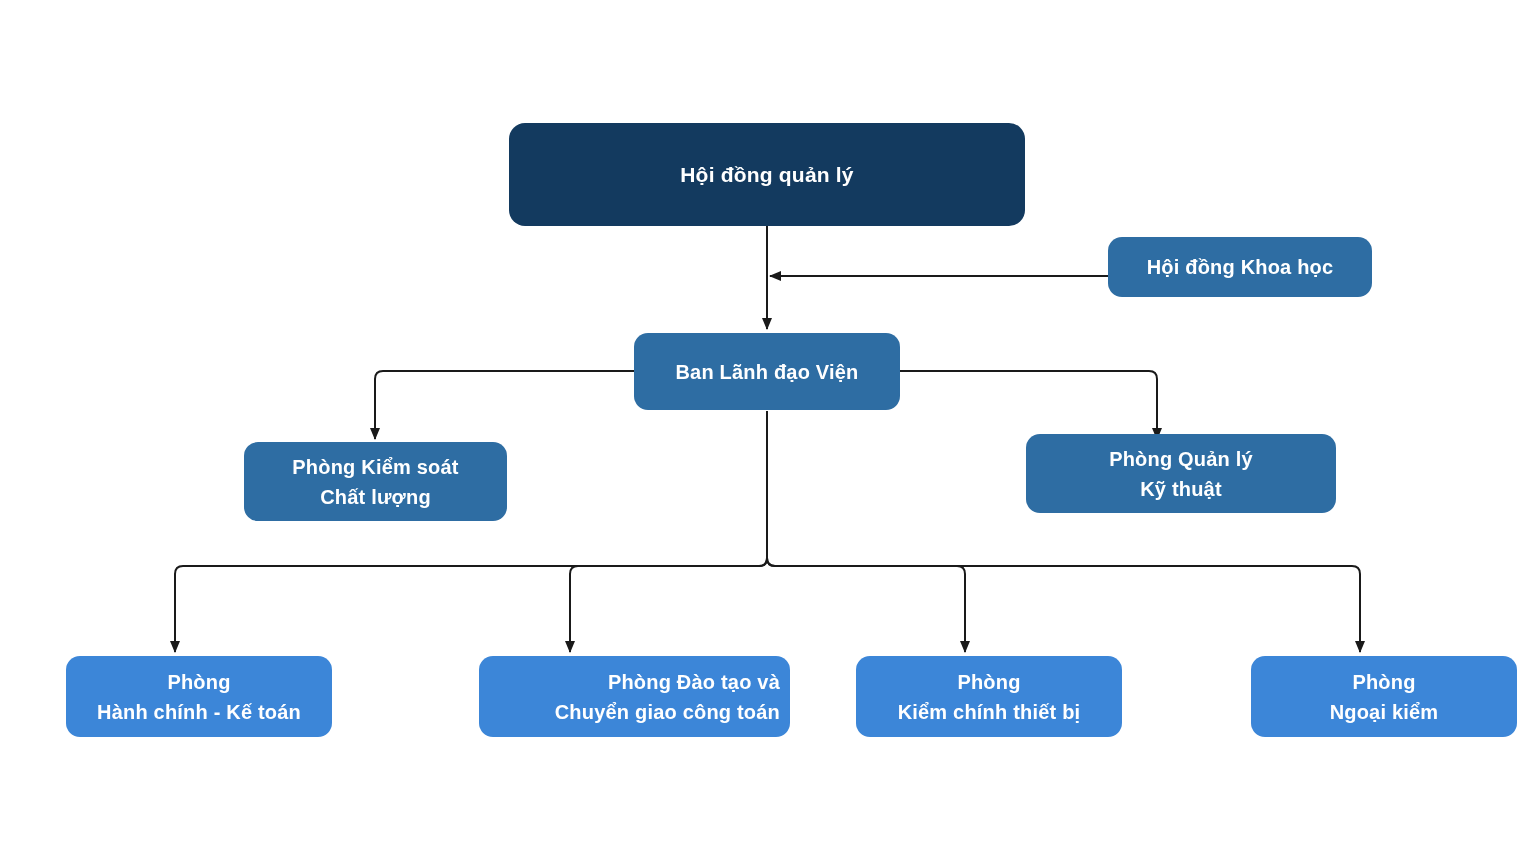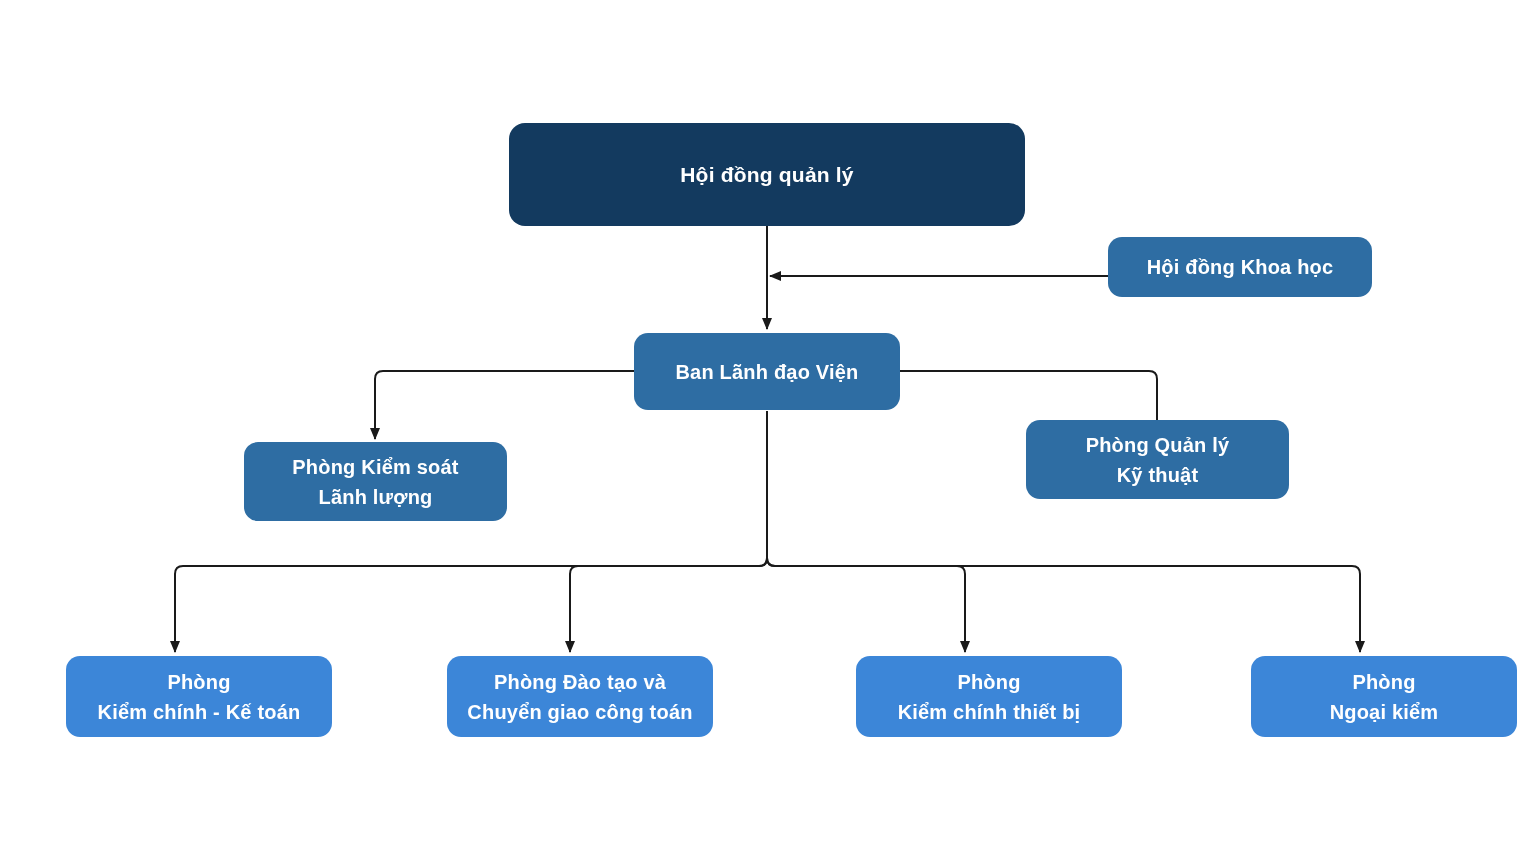--- a/index.html
+++ b/index.html
@@ -83,34 +83,34 @@
   <div class="node lvl2" style="left:1096px;top:237px;width:264px;height:60px;margin-left:12px;">
     <span>Hội đồng Khoa học</span>
   </div>
 
   <div class="node lvl2" style="left:634px;top:333px;width:266px;height:77px;align-items:center;">
     <span>Ban Lãnh đạo Viện</span>
   </div>
 
   <div class="node lvl2" style="left:244px;top:442px;width:263px;height:79px;align-items:center;">
     <span>Phòng Kiểm soát</span>
-    <span>Lãnh lượng</span>
+    <span>Chất lượng</span>
   </div>
 
-  <div class="node lvl2" style="left:1026px;top:420px;width:263px;height:79px;">
+  <div class="node lvl2" style="left:1026px;top:434px;width:310px;height:79px;">
     <span>Phòng Quản lý</span>
     <span>Kỹ thuật</span>
   </div>
 
   <div class="node lvl3" style="left:42px;top:656px;width:266px;height:81px;">
     <span>Phòng</span>
-    <span>Kiểm chính - Kế toán</span>
+    <span>Hành chính - Kế toán</span>
   </div>
 
-  <div class="node lvl3" style="left:423px;top:656px;width:266px;height:81px;">
+  <div class="node lvl3" style="left:455px;top:656px;width:311px;height:81px;align-items:flex-end;">
     <span>Phòng Đào tạo và</span>
     <span>Chuyển giao công toán</span>
   </div>
 
   <div class="node lvl3" style="left:832px;top:656px;width:266px;height:81px;">
     <span>Phòng</span>
     <span>Kiểm chính thiết bị</span>
   </div>
 
   <div class="node lvl3" style="left:1227px;top:656px;width:266px;height:81px;">

